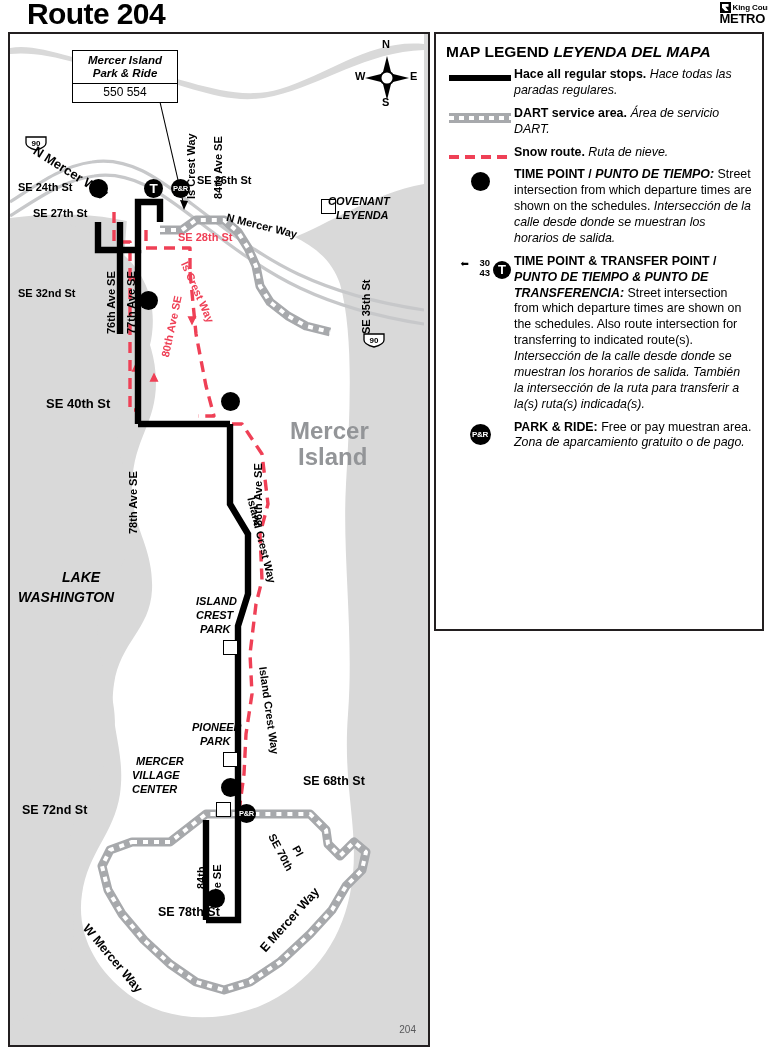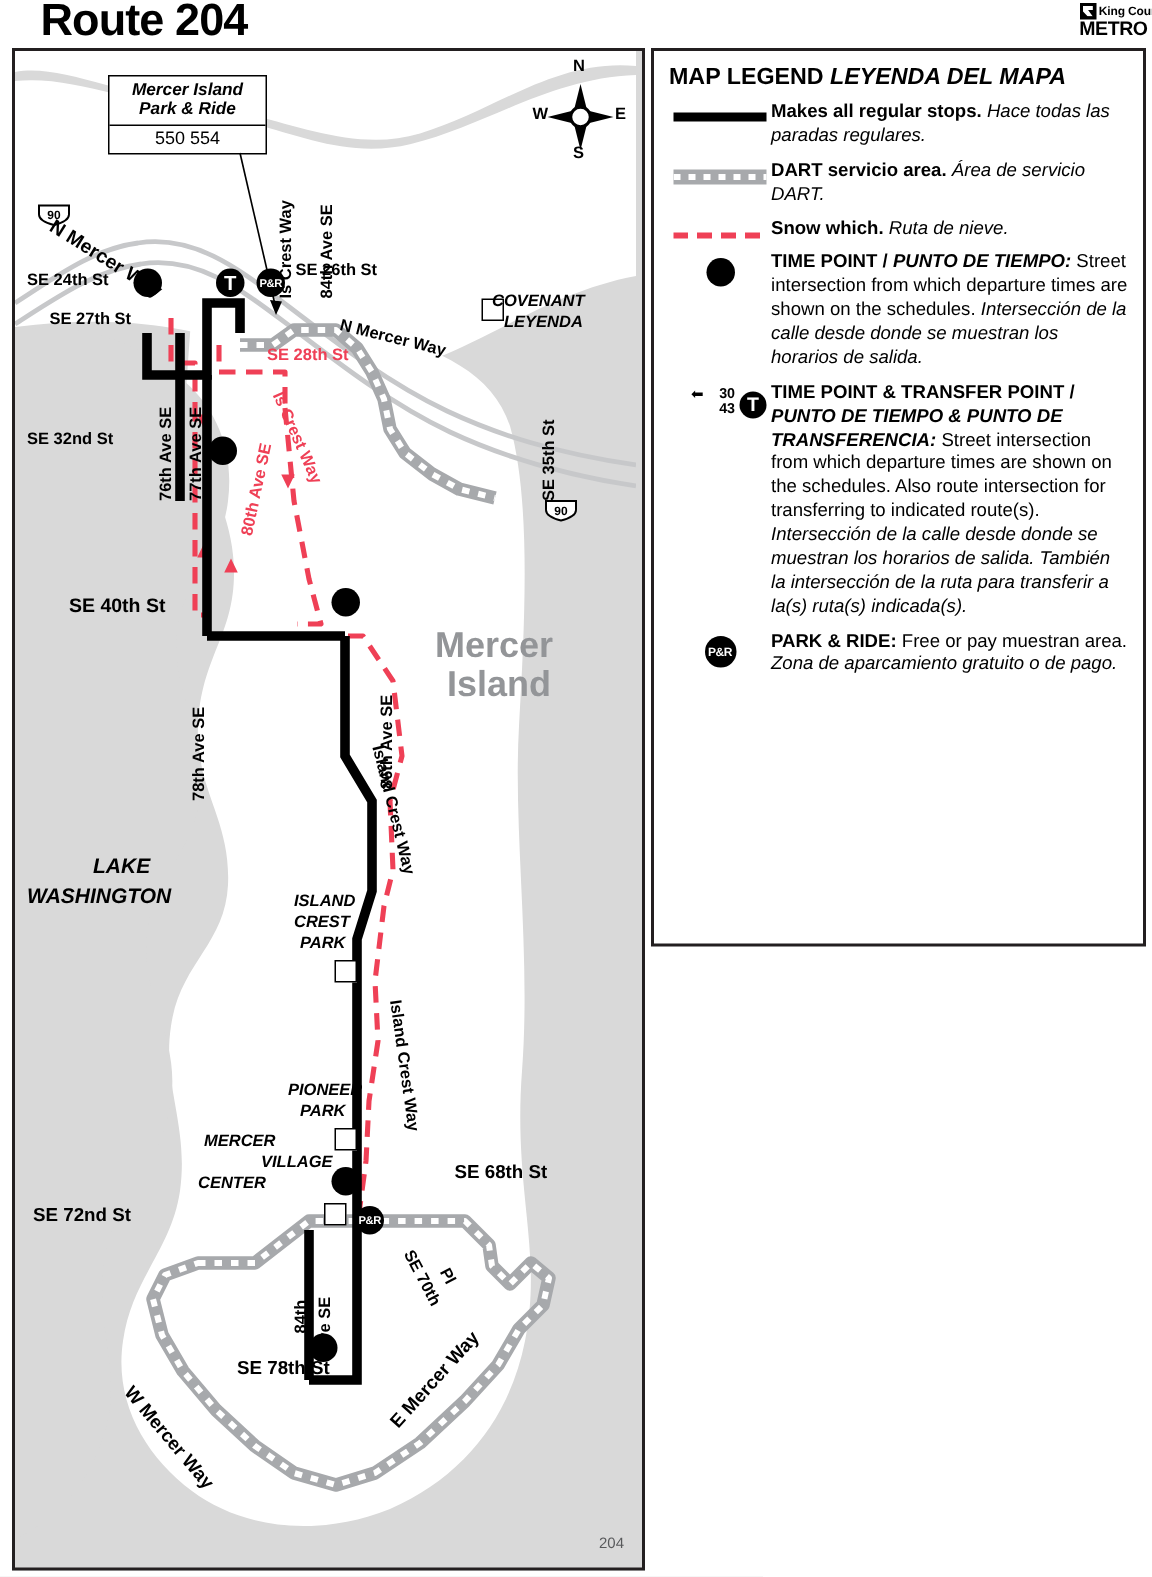--- a/index.html
+++ b/index.html
@@ -269,59 +269,59 @@
   <div class="mlabel ital" style="left:326px;top:176px;">LEYENDA</div>
 
   <div class="mlabel ital" style="left:186px;top:562px;">ISLAND</div>
   <div class="mlabel ital" style="left:186px;top:576px;">CREST</div>
   <div class="mlabel ital" style="left:190px;top:590px;">PARK</div>
 
   <div class="mlabel ital" style="left:182px;top:688px;">PIONEER</div>
   <div class="mlabel ital" style="left:190px;top:702px;">PARK</div>
 
   <div class="mlabel ital" style="left:126px;top:722px;">MERCER</div>
-  <div class="mlabel ital" style="left:122px;top:736px;margin-left:42px;">VILLAGE</div>
+  <div class="mlabel ital" style="left:122px;top:736px;">VILLAGE</div>
   <div class="mlabel ital" style="left:122px;top:750px;">CENTER</div>
 
   <div id="page-num">204</div>
   </div>
 </div>
 
 <div id="legend-panel">
   <div id="legend-title">
     <span>MAP LEGEND</span>
     <span class="es">LEYENDA DEL MAPA</span>
   </div>
 
   <div class="leg-row">
     <div class="leg-sym">
         <div class="sw-solid"></div>
       </div>
     <div class="leg-txt">
-      <b>Makes all regular stops.</b>
+      <b>Hace all regular stops.</b>
       <i>Hace todas las paradas regulares.</i>
     </div>
   </div>
 
   <div class="leg-row">
     <div class="leg-sym">
         <div class="sw-dart"></div>
       </div>
     <div class="leg-txt">
-      <b>DART servicio area.</b>
+      <b>DART service area.</b>
       <i>Área de servicio DART.</i>
     </div>
   </div>
 
   <div class="leg-row">
     <div class="leg-sym">
         <div class="sw-snow"></div>
       </div>
     <div class="leg-txt">
-      <b>Snow which.</b>
+      <b>Snow route.</b>
       <i>Ruta de nieve.</i>
     </div>
   </div>
 
   <div class="leg-row">
     <div class="leg-sym">
         <div class="sw-dot"></div>
       </div>
     <div class="leg-txt">
       <b>TIME POINT /</b>

